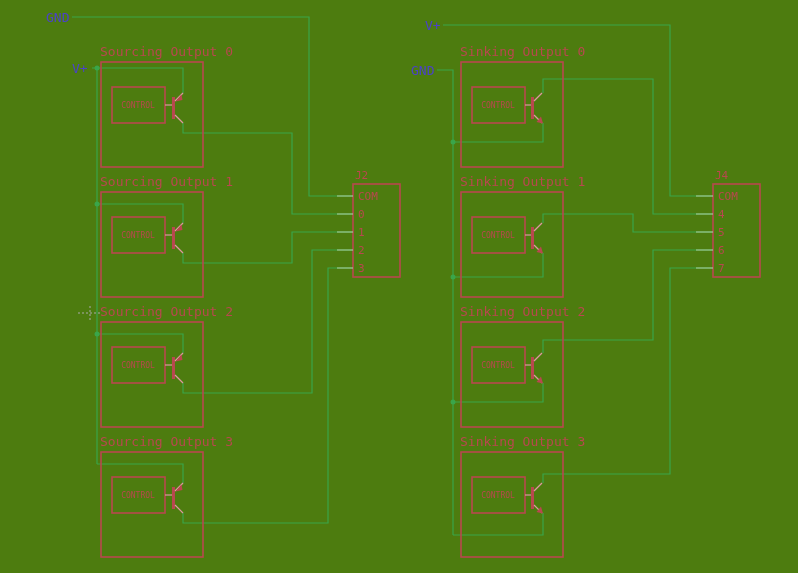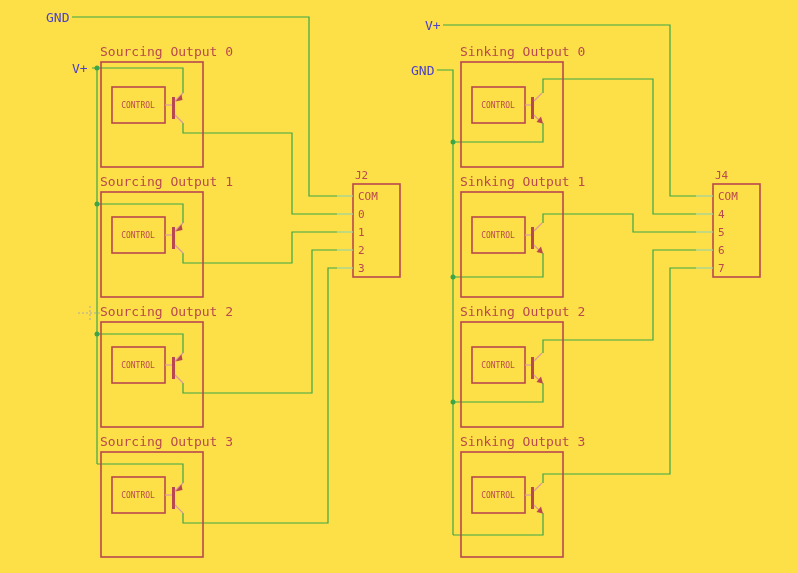--- a/index.html
+++ b/index.html
@@ -1,16 +1,16 @@
 <!DOCTYPE html>
 <html><head>
 <meta charset="utf-8">
 <style>
   html,body{margin:0;padding:0;background:#ffffff;}
-  .canvas-wrap{width:798px;height:573px;position:relative;background:#fde047;overflow:hidden;}
+  .canvas-wrap{width:798px;height:573px;position:relative;background:#4d7c0f;overflow:hidden;}
   svg{display:block;}
   text{font-family:"DejaVu Sans Mono","Liberation Mono",monospace;}
   .wire{stroke:#3aa54a;stroke-width:1.2;fill:none;}
   .pin-stub{stroke:#9ad4a0;stroke-width:1.2;fill:none;}
   .junction{fill:#3aa54a;stroke:none;}
   .sym-outline{stroke:#b8484e;stroke-width:1.6;fill:none;}
   .sym-lead{stroke:#dc9aa0;stroke-width:1.2;fill:none;}
   .sym-solid{fill:#b8484e;stroke:none;}
   .sym-text{fill:#b8484e;}
   .net-text{fill:#4b42c8;font-size:13px;}

